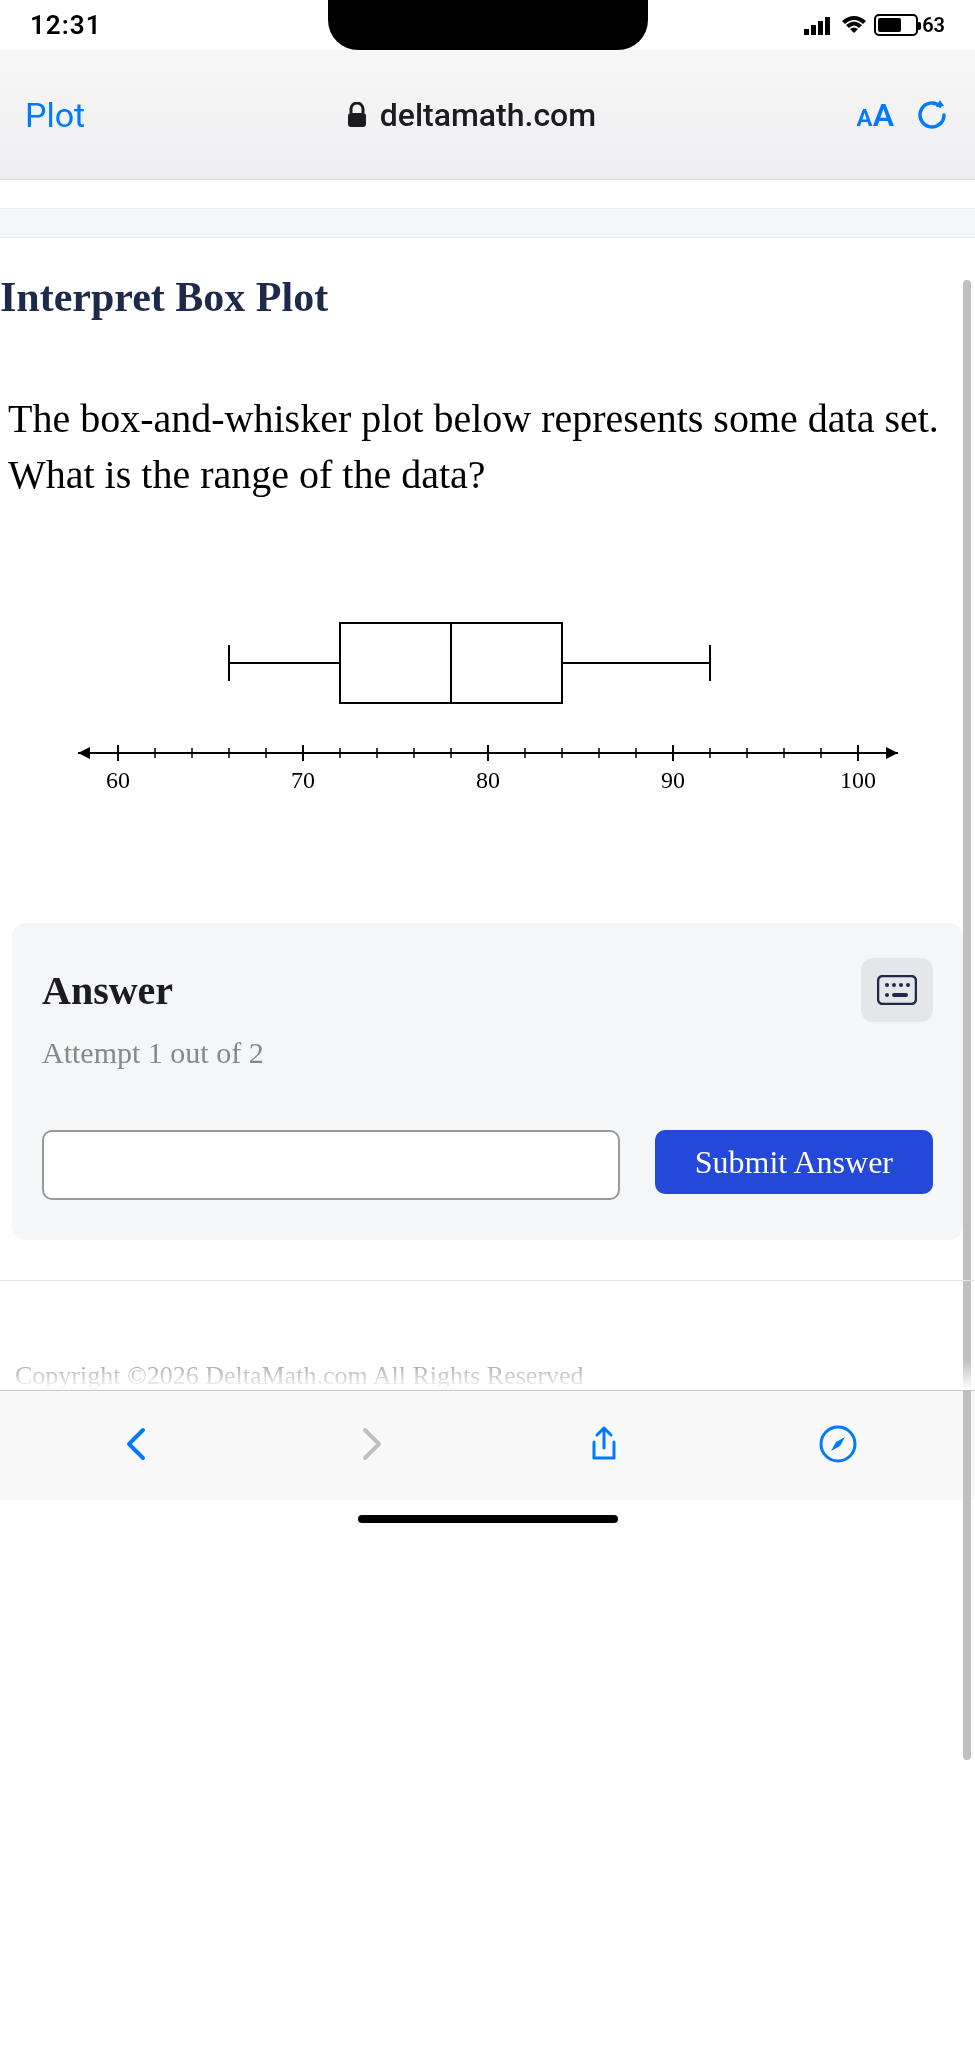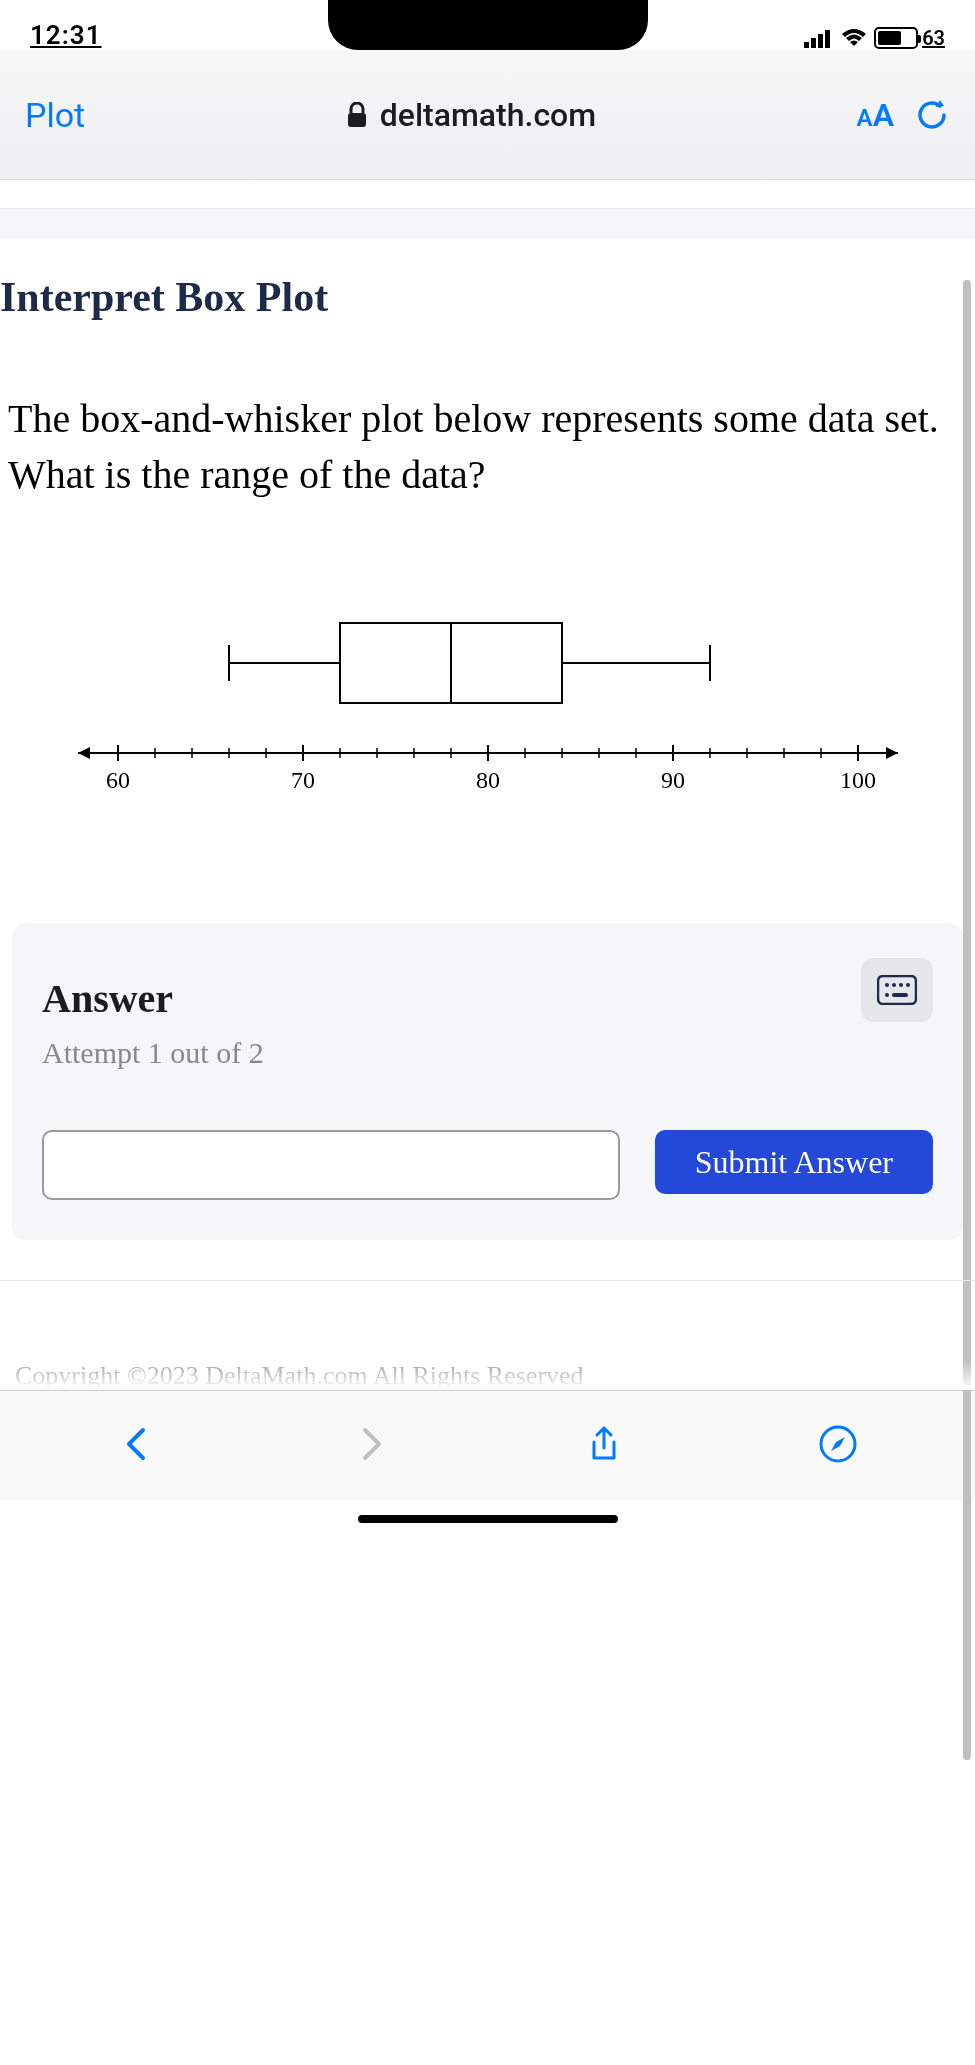--- a/index.html
+++ b/index.html
@@ -1,18 +1,18 @@
 <!DOCTYPE html>
 <html><head>
 <meta charset="utf-8">
 <style>
   * { box-sizing: border-box; margin: 0; padding: 0; }
   html, body { width: 975px; font-family: -apple-system, BlinkMacSystemFont, "Segoe UI", Roboto, sans-serif; background: #fff; }
   
-  .status-bar { height: 50px; display: flex; justify-content: space-between; align-items: flex-end; padding: 0 30px; font-size: 26px; font-weight: 600; text-decoration: underline; }
+  .status-bar { height: 50px; display: flex; justify-content: space-between; align-items: center; padding: 0 30px; font-size: 26px; font-weight: 600; }
   .status-time { letter-spacing: 1px; }
   .dynamic-island { position: absolute; top: 0; left: 50%; transform: translateX(-50%); width: 320px; height: 50px; background: #000; border-radius: 0 0 30px 30px; }
   
   .browser-bar { height: 130px; background: linear-gradient(#f7f7f8, #eeeef0); display: flex; align-items: center; padding: 0 25px; border-bottom: 1px solid #ddd; }
   .done-btn { color: #007aff; font-size: 34px; font-weight: 400; }
   .url-area { flex: 1; display: flex; align-items: center; justify-content: center; gap: 12px; font-size: 32px; color: #1c1c1e; font-weight: 500; }
   .lock-icon { width: 22px; height: 26px; }
   .aa-btn { color: #007aff; font-size: 32px; font-weight: 600; margin-right: 20px; }
   .aa-btn .small-a { font-size: 24px; }
   .reload-icon { width: 36px; height: 36px; }
@@ -27,21 +27,21 @@
   .spacer { flex: 1; }
   .pill-btn { border: 2.5px solid #1e2a4a; border-radius: 14px; padding: 14px 32px; font-family: Georgia, serif; font-size: 32px; color: #1e2a4a; display: flex; align-items: center; gap: 12px; background: #fff; }
   .play-icon { width: 28px; height: 28px; }
   
   .question-text { font-family: Liberation Serif, serif; font-size: 40px; line-height: 1.4; color: #000000; padding: 35px 12px 30px 8px; }
   
   .chart-area { padding: 40px 0 60px 0; }
   .chart-svg { display: block; margin: 0 auto; }
   
   .answer-card { background: #f5f6f8; border-radius: 14px; margin: 20px 12px 40px 12px; padding: 35px 30px 40px 30px; }
-  .answer-header { display: flex; justify-content: space-between; align-items: flex-end; }
+  .answer-header { display: flex; justify-content: space-between; align-items: center; }
   .answer-title { font-family: Georgia, serif; font-size: 40px; font-weight: 700; color: #1c1c1e; }
   .keyboard-btn { width: 72px; height: 64px; background: #e5e6ea; border-radius: 12px; display: flex; align-items: center; justify-content: center; }
   .attempt-text { font-family: Georgia, serif; font-size: 30px; color: #888; margin-top: 14px; }
   .answer-row { display: flex; gap: 35px; margin-top: 60px; align-items: stretch; }
   .answer-input { flex: 1; height: 70px; border: 2px solid #999; border-radius: 10px; background: #fff; font-size: 28px; padding: 0 15px; }
   .submit-btn { background: #2449d8; color: #fff; font-family: Georgia, serif; font-size: 32px; border-radius: 10px; padding: 0 40px; height: 64px; display: flex; align-items: center; justify-content: center; }
   
   .copyright { font-family: Georgia, serif; font-size: 26px; color: #999; padding: 80px 15px 0 15px; border-top: 1px solid #e5e5e5; overflow: hidden; white-space: nowrap; height: 110px; position: relative;}
   .copyright::after { content:""; position:absolute; left:0; right:0; bottom:0; height:30px; background: linear-gradient(transparent, #fff);}
   
@@ -166,21 +166,21 @@
     </div>
     <div class="attempt-text">Attempt 1 out of 2</div>
     <div class="answer-row">
       <input class="answer-input" value="" style="">
       <div class="submit-btn">
           <span>Submit Answer</span>
         </div>
     </div>
   </div>
 
-  <div class="copyright">Copyright ©2023 DeltaMath.com All Rights Reserved</div>
+  <div class="copyright">Copyright ©2026 DeltaMath.com All Rights Reserved</div>
 </div>
 
 <div class="bottom-nav">
   <div class="nav-back"><svg class="nav-icon" viewBox="0 0 40 40">
         <path d="M26 6 L12 20 L26 34" fill="none" stroke-width="4" stroke-linecap="round" stroke-linejoin="round"></path>
       </svg></div>
   <div class="nav-fwd"><svg class="nav-icon" viewBox="0 0 40 40">
         <path d="M14 6 L28 20 L14 34" fill="none" stroke-width="4" stroke-linecap="round" stroke-linejoin="round"></path>
       </svg></div>
   <div><svg class="nav-icon" viewBox="0 0 40 40">

